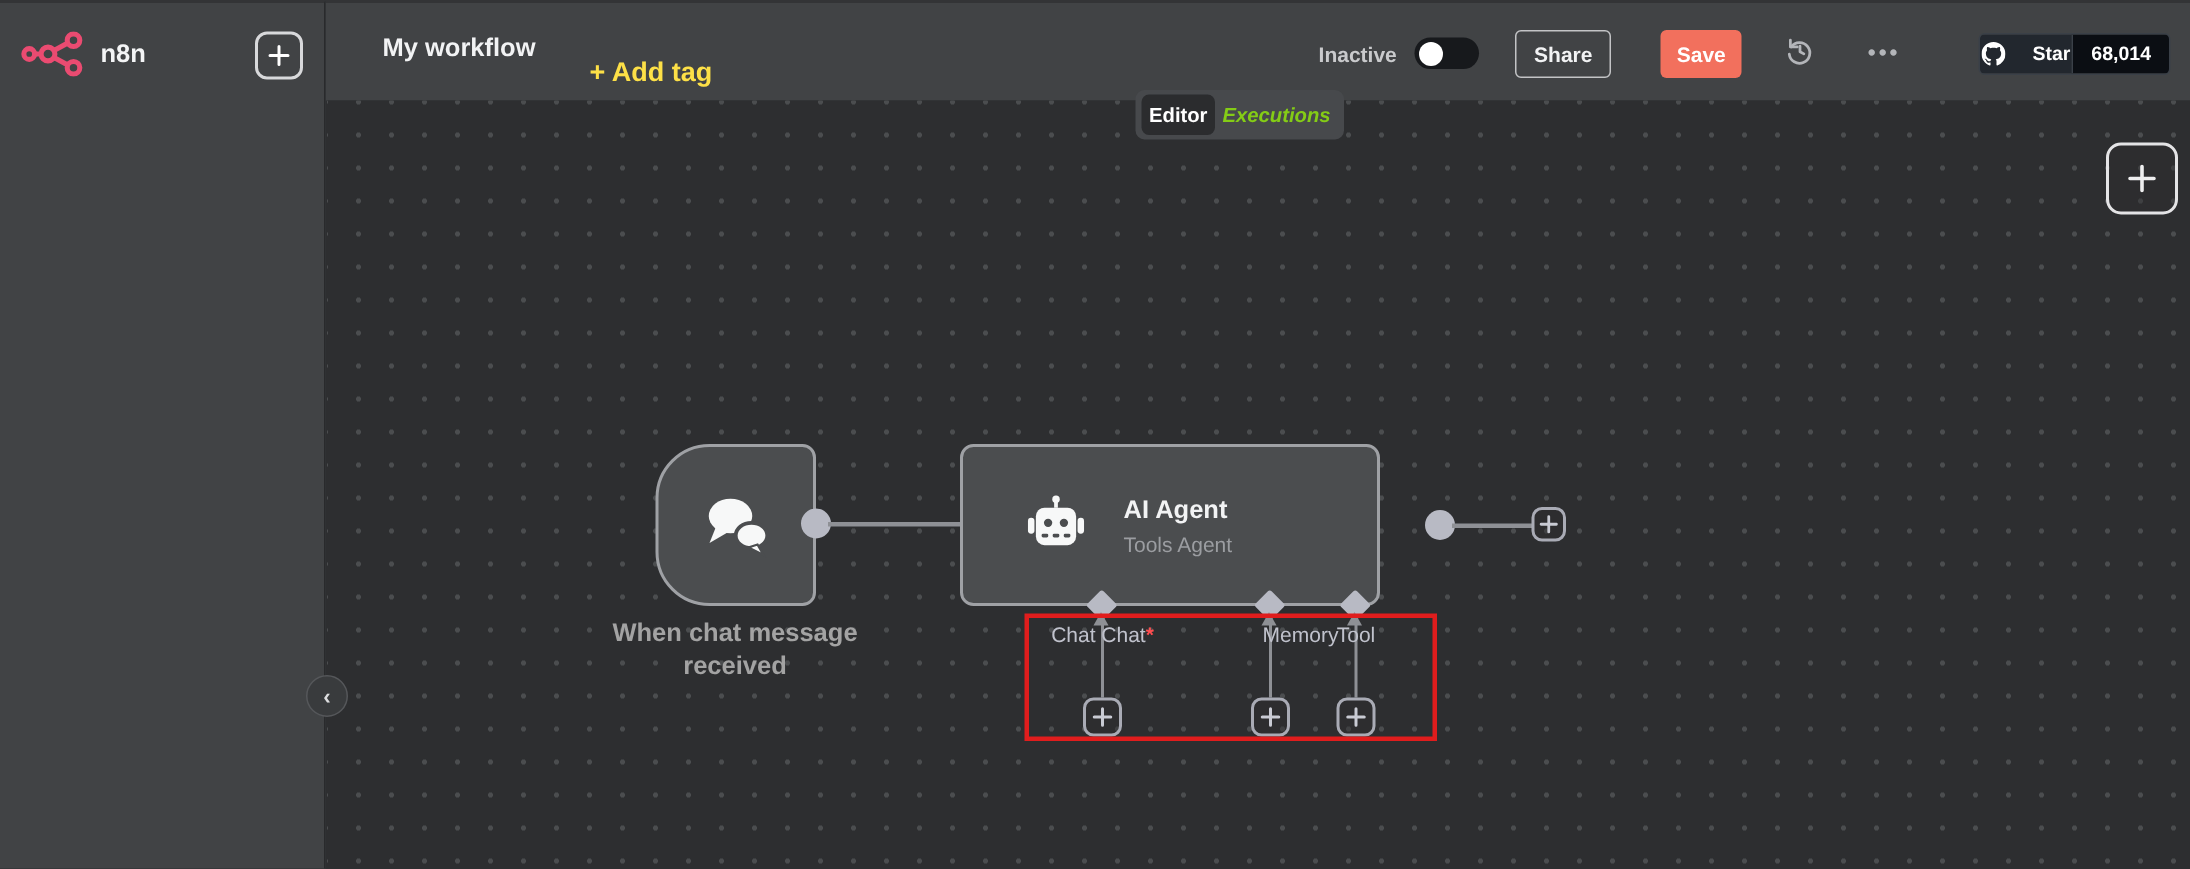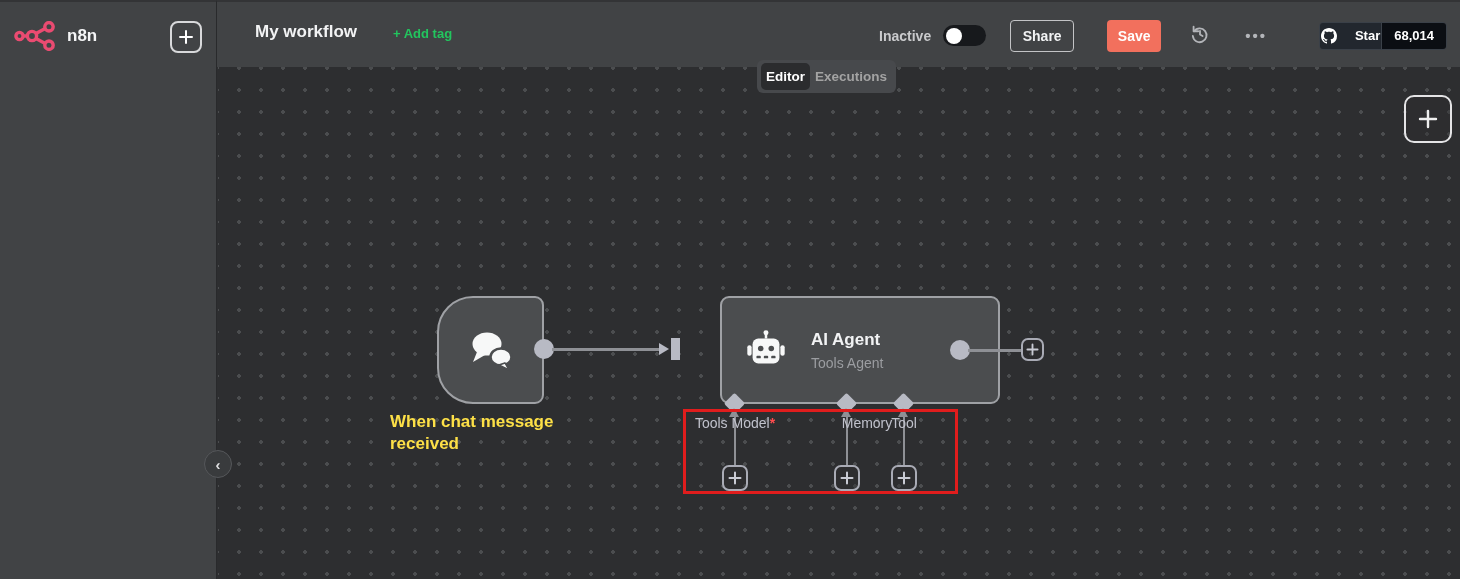--- a/index.html
+++ b/index.html
@@ -3,21 +3,21 @@
 <meta charset="utf-8">
 <style>
   * { margin:0; padding:0; box-sizing:border-box; }
   html,body { width:1460px; height:579px; overflow:hidden; background:#2d2e30;
     font-family:"Liberation Sans", sans-serif; }
 
   
   .topbar { position:absolute; left:217px; top:0; right:0; height:67px;
     background:#414345; border-top:2px solid #333436; }
   .wf-title { position:absolute; left:38px; top:20px; font-size:17px; font-weight:700; color:#f2f3f4; }
-  .add-tag { position:absolute; left:176px; top:24px; font-size:13px; font-weight:700; color:#22c55e; cursor:pointer; }
+  .add-tag { position:absolute; left:176px; top:36px; font-size:18px; font-weight:700; color:#fde047; cursor:pointer; }
 
   .hdr-right { position:absolute; right:13px; top:0; height:67px; display:flex; align-items:center;margin-left:36px; }
   .inactive-lbl { font-size:14px; font-weight:600; color:#c9cacc; margin-right:12px; }
   .toggle { width:43px; height:21px; border-radius:11px; background:#17191c; position:relative; cursor:pointer; margin-right:24px; }
   .toggle .knob { position:absolute; left:3px; top:2.5px; width:16px; height:16px; border-radius:50%; background:#ffffff; }
   .btn-share { width:64px; height:32px; border:1px solid #c3c4c6; border-radius:4px; background:transparent;
     color:#f2f3f4; font-size:14px; font-weight:700; margin-right:33px; cursor:pointer; font-family:inherit; }
   .btn-save { width:54px; height:32px; border:none; border-radius:4px; background:#f2705d;
     color:#ffffff; font-size:14px; font-weight:700; margin-right:28px; cursor:pointer; font-family:inherit; }
   .icon-btn { background:none; border:none; cursor:pointer; padding:0; display:flex; align-items:center; }
@@ -28,21 +28,21 @@
   .gh-left { display:flex; align-items:center; gap:18px; background:#22272e; padding:0 1px;
     color:#ffffff; font-size:13px; font-weight:700; }
   .gh-right { display:flex; align-items:center; background:#0b0e13; padding:0 12px;
     color:#ffffff; font-size:13px; font-weight:700; border-left:1px solid #3a4048; }
 
   
   .tabs { position:absolute; left:757px; top:60px; height:33px; display:flex; align-items:center;
     background:#47494c; border-radius:6px; padding:0 4px; z-index:5; }
   .tab { font-size:13.5px; font-weight:700; padding:6px 5px; border-radius:5px; cursor:pointer; }
   .tab.active { background:#2b2c2e; color:#ffffff; }
-  .tab.inactive { color:#a3a3a3; }
+  .tab.inactive { color:#84cc16;font-style:italic; }
 
   
   .sidebar { position:absolute; left:0; top:0; width:217px; height:579px; background:#414345;
     border-right:1px solid #292a2c; border-top:2px solid #333436; z-index:4; }
   .logo-row { position:absolute; left:14px; top:19px; display:flex; align-items:center; gap:7px; }
   .logo-text { font-size:17px; font-weight:700; color:#f4f5f6; }
   .new-btn { position:absolute; left:170px; top:19px; width:32px; height:32px; border:2px solid #d8d9db;
     border-radius:8px; background:transparent; cursor:pointer; display:flex; align-items:center; justify-content:center; }
   .side-item { position:absolute; left:10px; top:66px; width:192px; height:39px; background:#56585b;
     border-radius:5px; display:flex; align-items:center; gap:14px; padding-left:14px; cursor:pointer; }
@@ -53,28 +53,28 @@
     display:flex; align-items:center; justify-content:center; color:#dddee0; font-size:15px; font-weight:700; }
 
   
   .canvas { position:absolute; left:218px; top:67px; right:0; bottom:0; background:#2d2e30;
     background-image:radial-gradient(circle, #4b4d4f 1.6px, transparent 1.8px);
     background-size:22px 22px; background-position:10px 12px; }
 
   .node { position:absolute; background:#4b4d4f; border:2px solid #9fa1a5; }
   .node-trigger { left:437px; top:296px; width:107px; height:108px; border-radius:36px 9px 9px 36px;
     display:flex; align-items:center; justify-content:center; cursor:pointer; }
-  .node-agent { left:720px; top:296px; width:280px; height:108px; border-radius:9px;
-    display:flex; align-items:center; padding-left:21px; cursor:pointer; }
+  .node-agent { left:640px; top:296px; width:280px; height:108px; border-radius:9px;
+    display:flex; align-items:center; padding-left:39px; cursor:pointer; }
   .agent-text { margin-left:22px; }
   .agent-title { font-size:17px; font-weight:700; color:#f2f3f4; }
   .agent-sub { font-size:14px; color:#9b9da1; margin-top:5px; }
 
-  .trigger-label { position:absolute; left:390px; top:411px; width:200px; text-align:left;
-    font-size:17px; font-weight:700; color:#fde047; line-height:1.3; }
+  .trigger-label { position:absolute; left:390px; top:411px; width:200px; text-align:center;
+    font-size:17px; font-weight:700; color:#a3a3a3; line-height:1.3; }
 
   .port-circle { position:absolute; width:20px; height:20px; border-radius:50%; background:#b8bac4; cursor:crosshair; }
   .wire { position:absolute; height:2.5px; background:#8e9095; }
   .arrow-right { position:absolute; width:0; height:0; border-top:6px solid transparent;
     border-bottom:6px solid transparent; border-left:10px solid #b8bac4; }
   .port-rect { position:absolute; width:9px; height:22px; background:#b8bac4; }
 
   .diamond { position:absolute; width:15px; height:15px; background:#b8bac4; border-radius:2px;
     transform:rotate(45deg); cursor:crosshair; }
   .vwire { position:absolute; width:2.5px; background:#8e9095; }
@@ -226,21 +226,21 @@
 
 <div class="arrow-up" style="left:729px; top:408px;"></div>
 <div class="arrow-up" style="left:841px; top:408px;"></div>
 <div class="arrow-up" style="left:898px; top:408px;"></div>
 
 <div class="vwire" style="left:733.5px; top:414px; height:51px;"></div>
 <div class="vwire" style="left:845.5px; top:414px; height:51px;"></div>
 <div class="vwire" style="left:902.5px; top:414px; height:51px;"></div>
 
 <div class="port-label" style="left:735px; transform:translateX(-50%);">
-  <span>Tools Model</span><span class="req">*</span>
+  <span>Chat Chat</span><span class="req">*</span>
 </div>
 <div class="port-label" style="left:847px; transform:translateX(-50%);padding-left:40px;">
   <span>Memory</span><span class="req"></span>
 </div>
 <div class="port-label" style="left:904px; transform:translateX(-50%);">
   <span>Tool</span><span class="req"></span>
 </div>
 
 <div class="plus-btn plus-md" style="left:722px; top:465px;">
   <span style="display:flex;">

